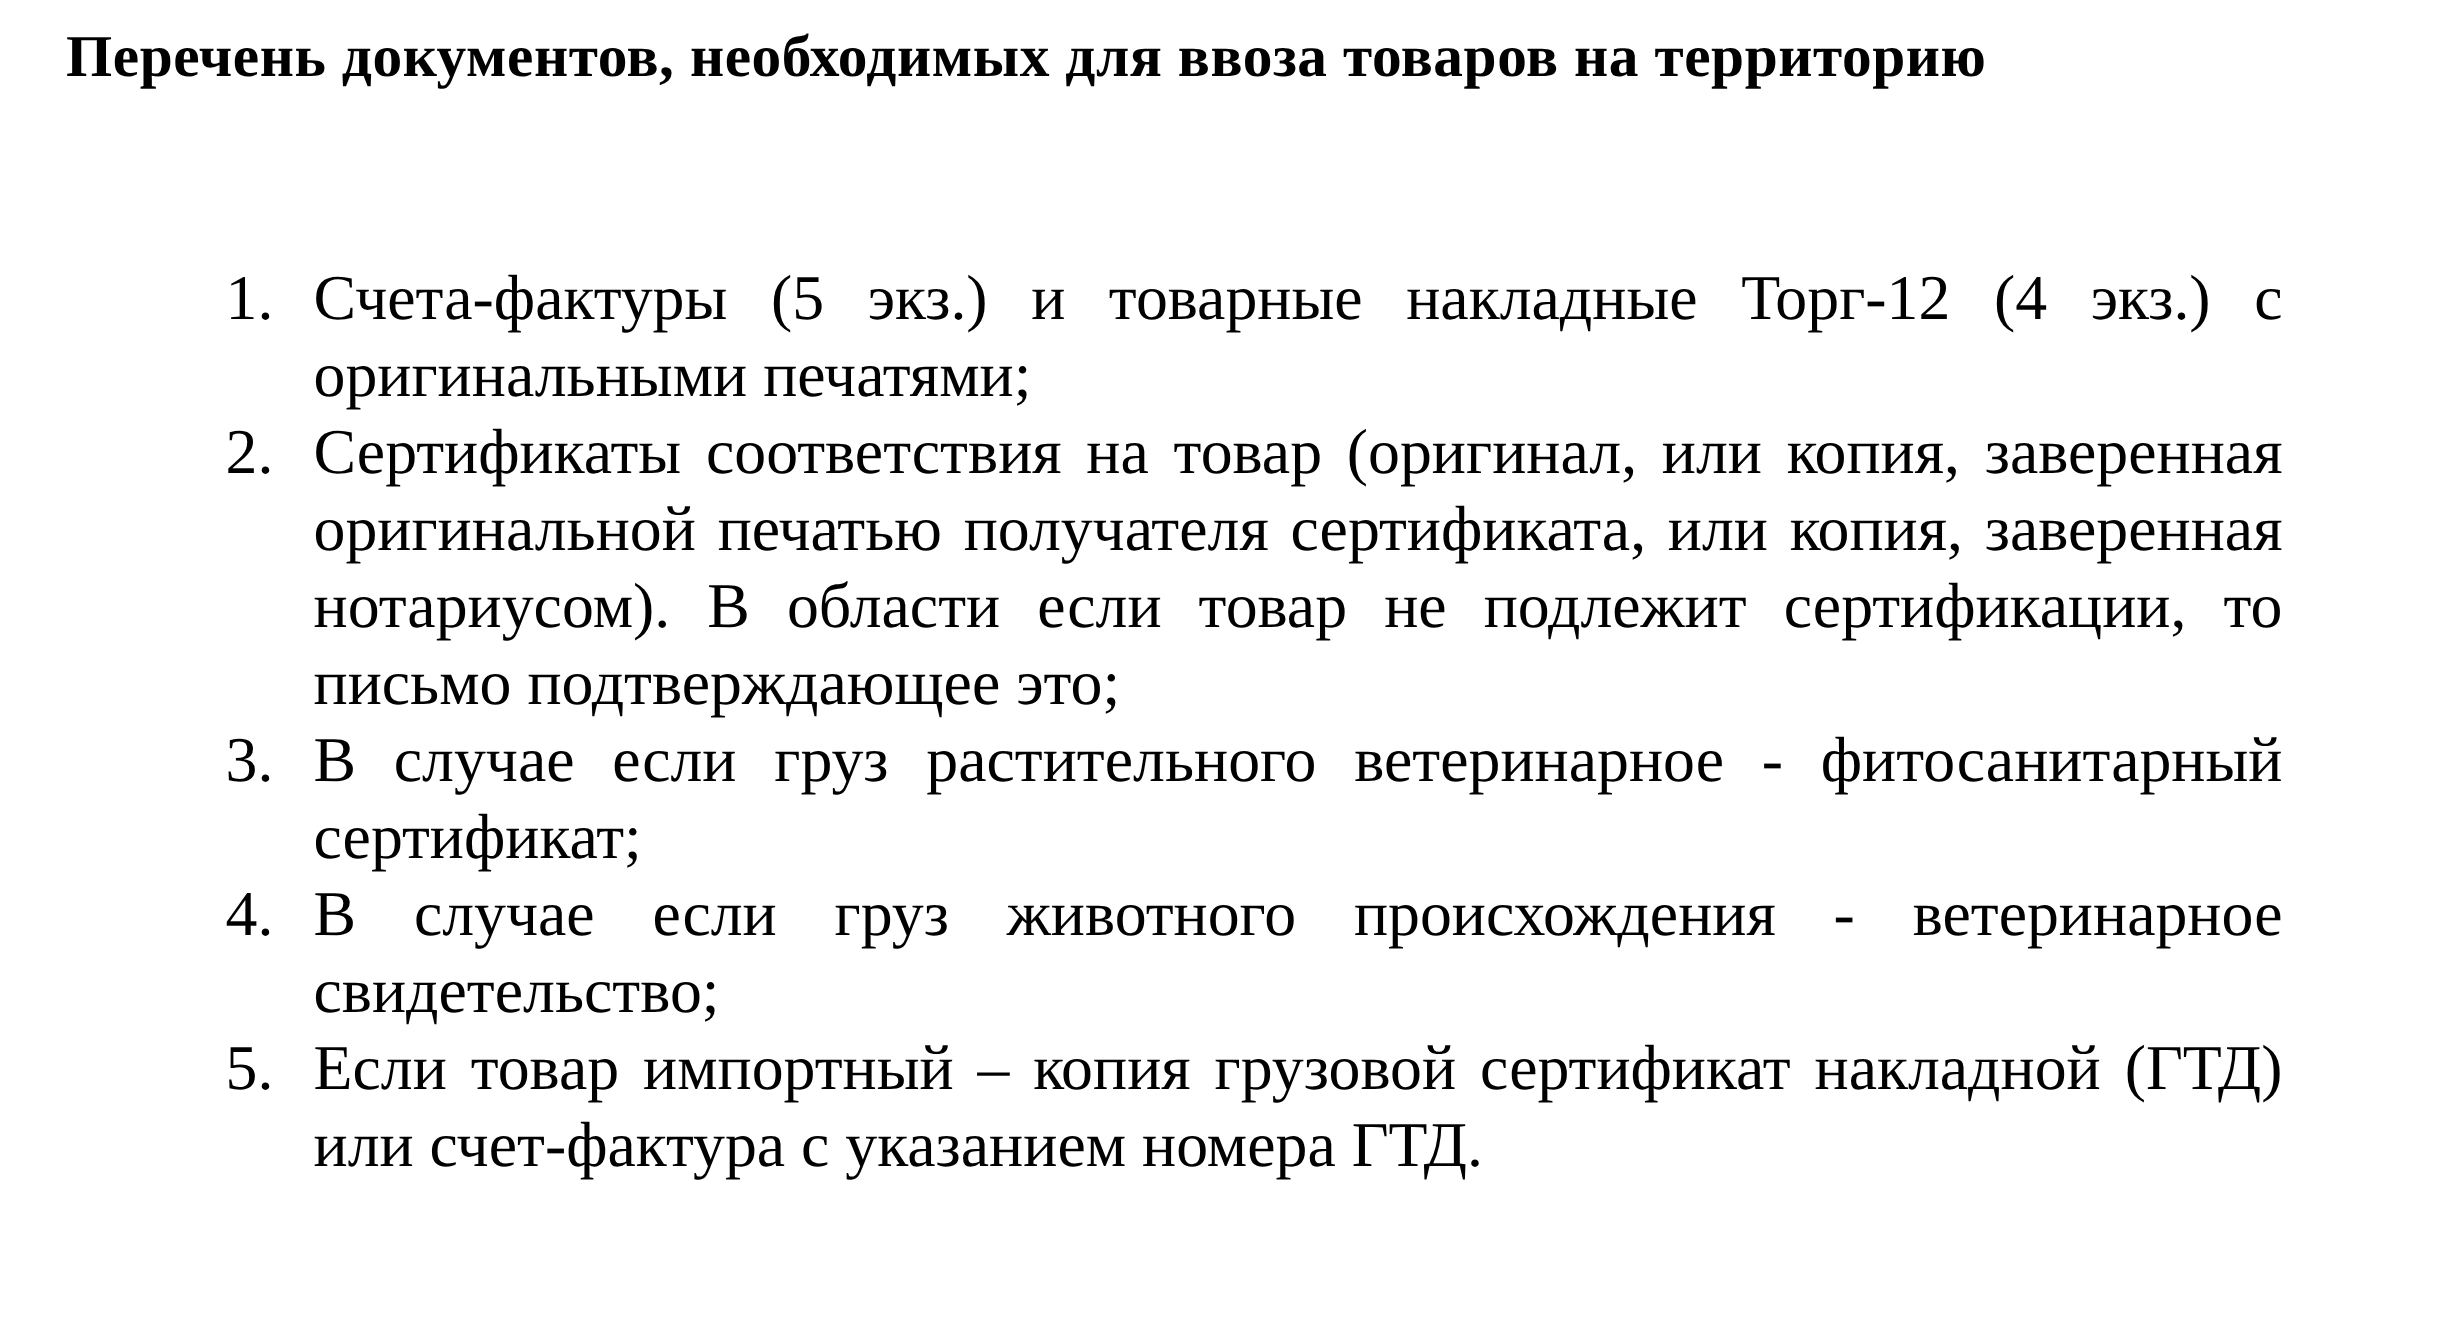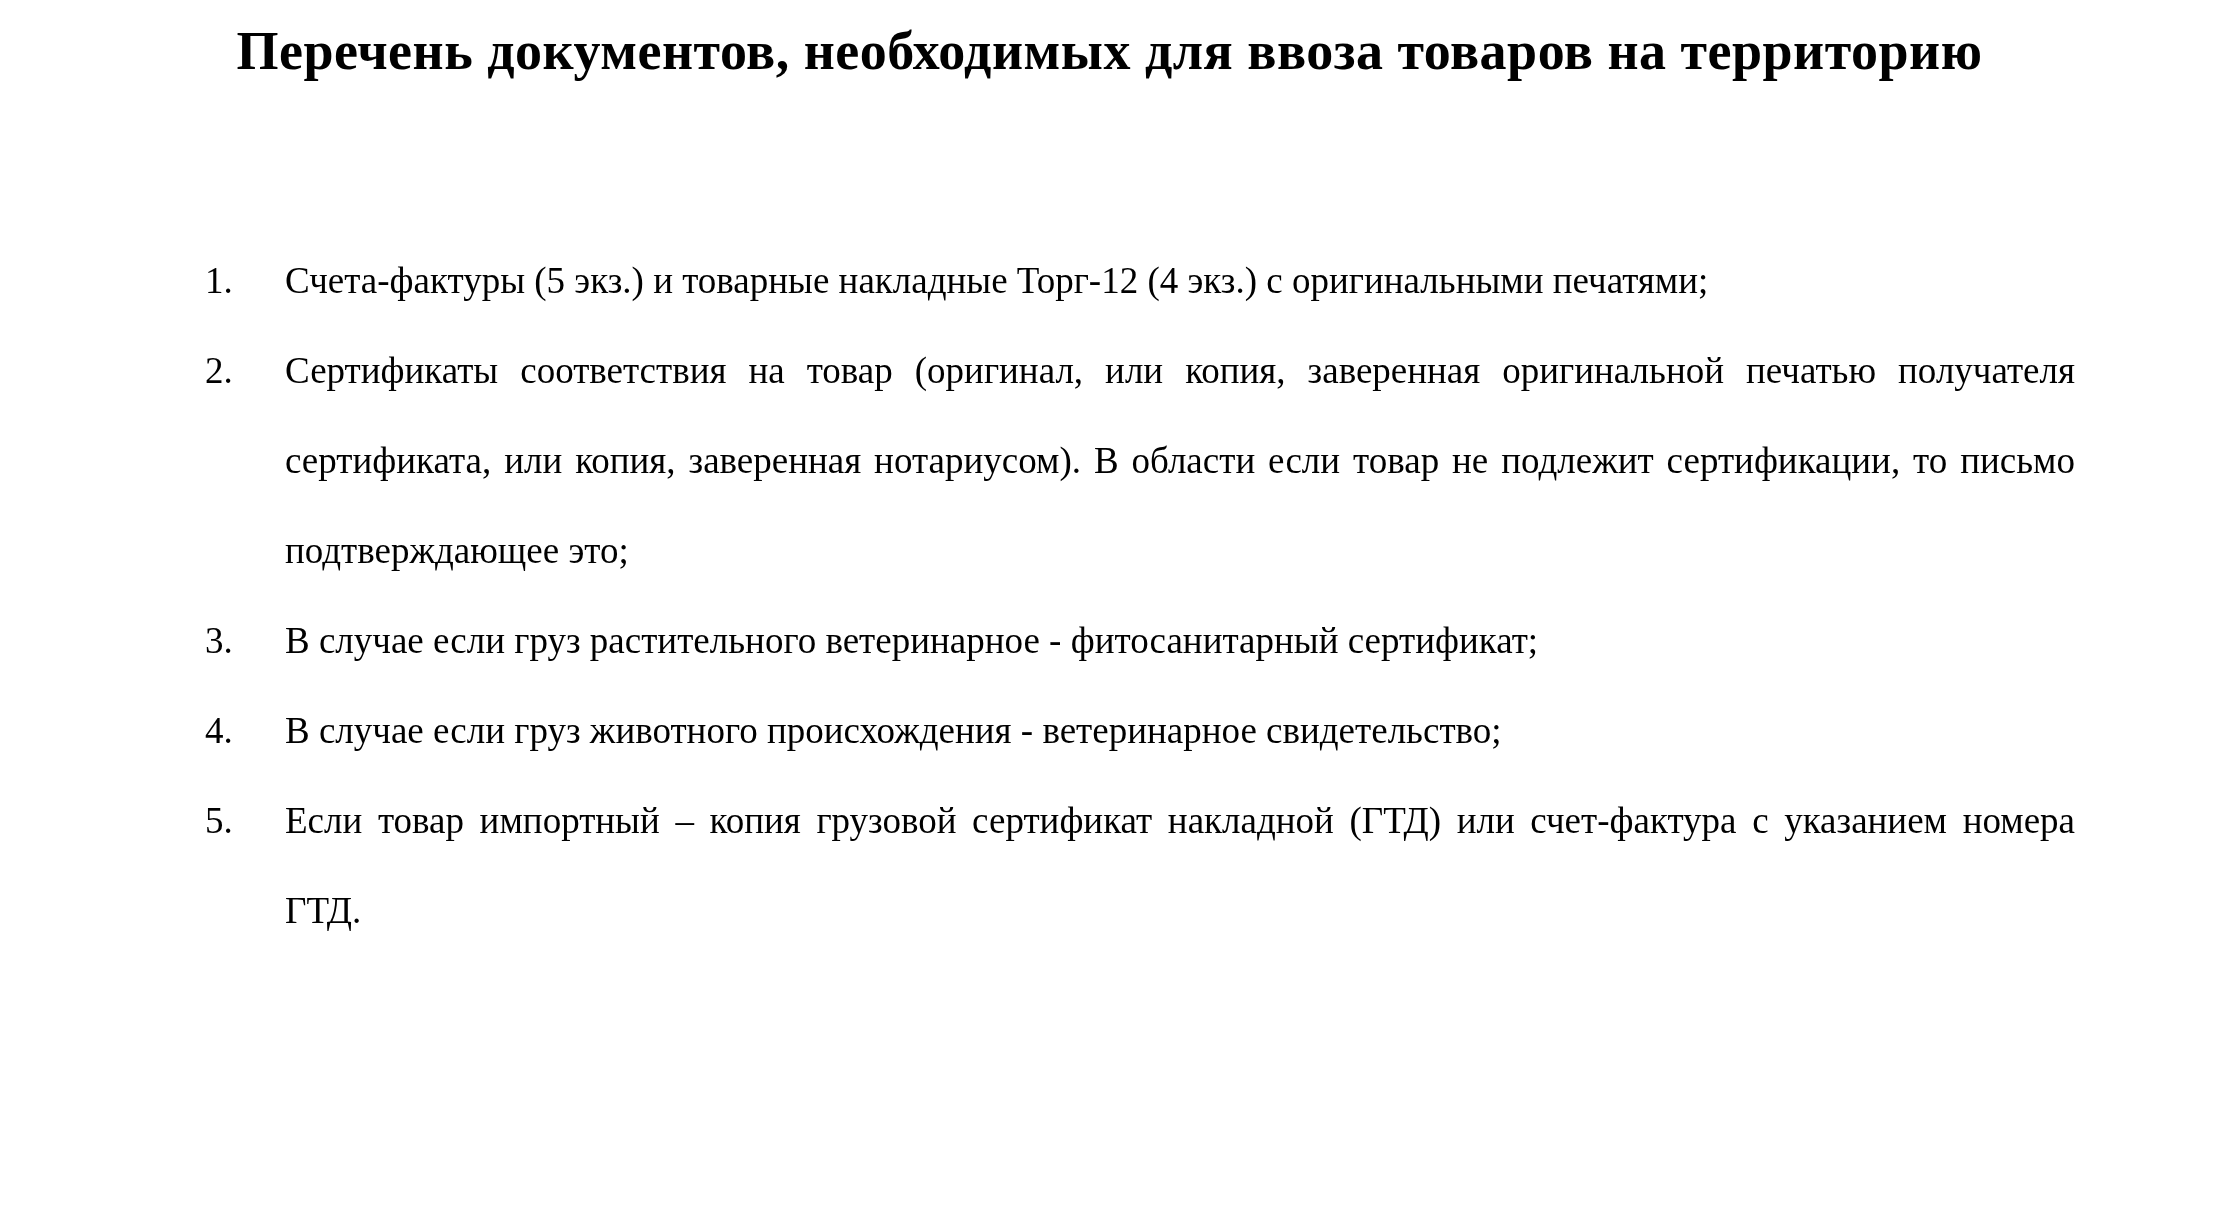--- a/index.html
+++ b/index.html
@@ -12,39 +12,38 @@
     width: 2219px;
     height: 1211px;
     background: #ffffff;
     color: #000000;
     font-family: "Liberation Serif", "DejaVu Serif", serif;
     overflow: hidden;
     box-sizing: border-box;
   }
   .doc-title {
     margin: 18px 60px 0 60px;
-    text-align: center;
     font-weight: bold;
     font-size: 54px;
     line-height: 66px;
     letter-spacing: 0.5px;
   }
   .doc-list {
     counter-reset: item;
     margin: 152px 144px 0 205px;
     padding: 0;
     list-style: none;
   }
   .doc-list li {
     counter-increment: item;
     position: relative;
     padding-left: 80px;
     text-align: justify;
-    font-size: 37px;
-    line-height: 90px;
+    font-size: 58px;
+    line-height: 70px;
     box-sizing: border-box;
   }
   .doc-list li::before {
     content: counter(item) ".";
     position: absolute;
     left: 0;
     top: 0;
   }
 </style>
 </head>

